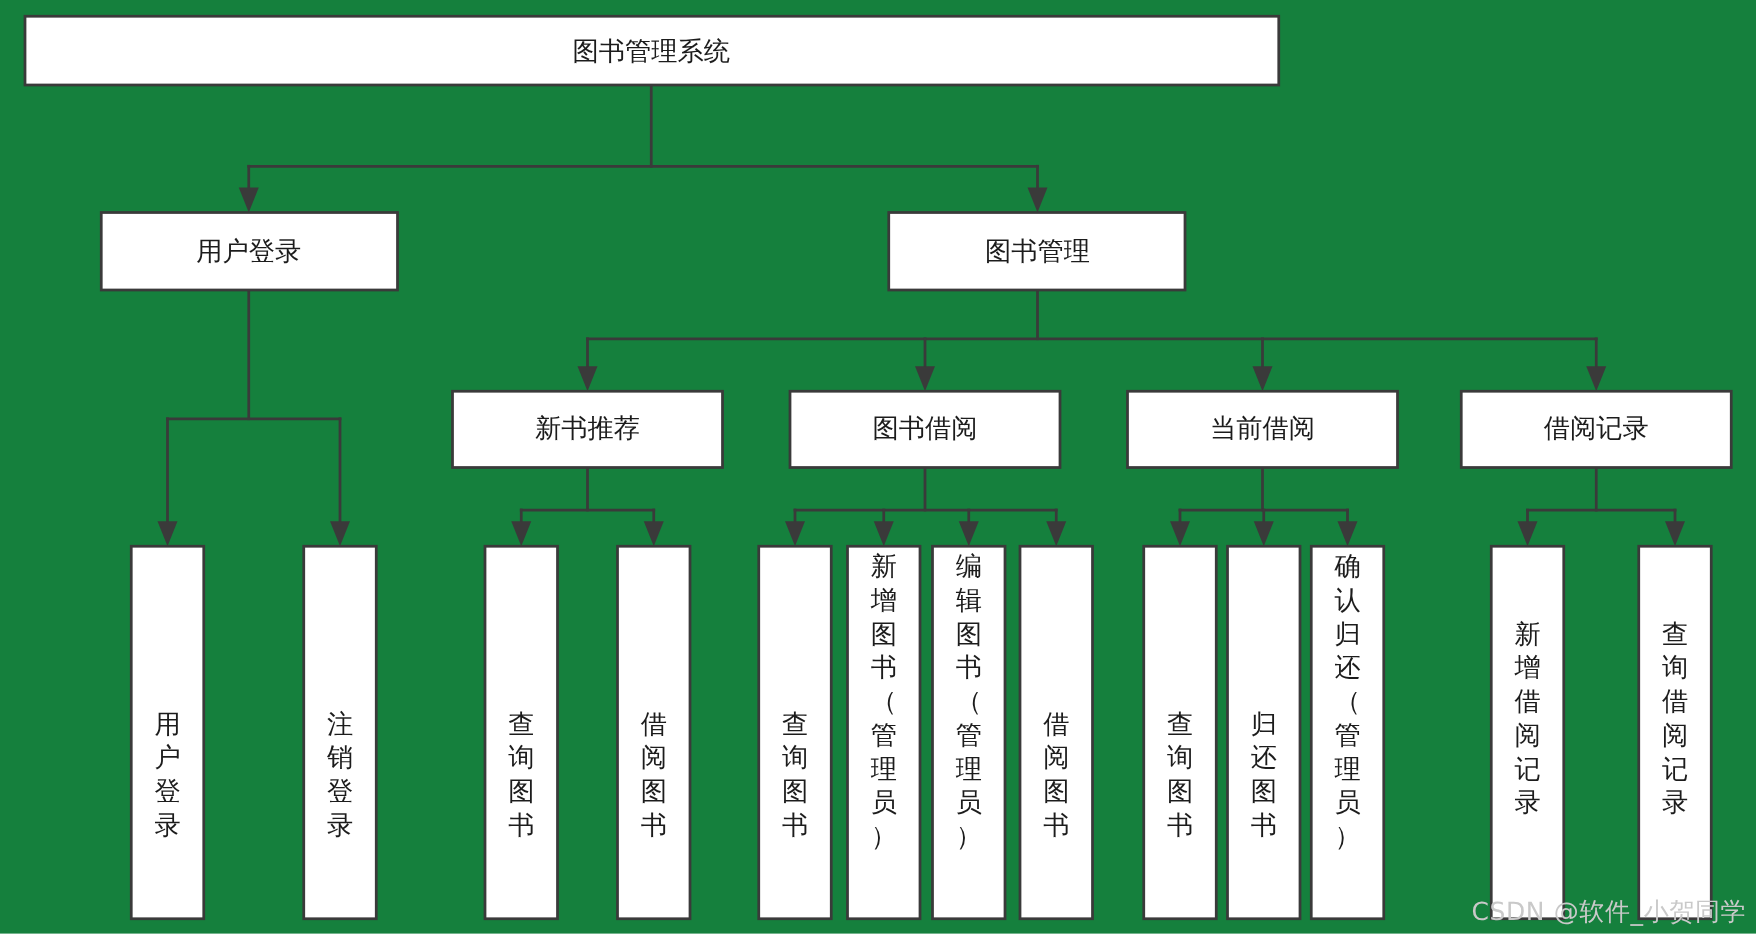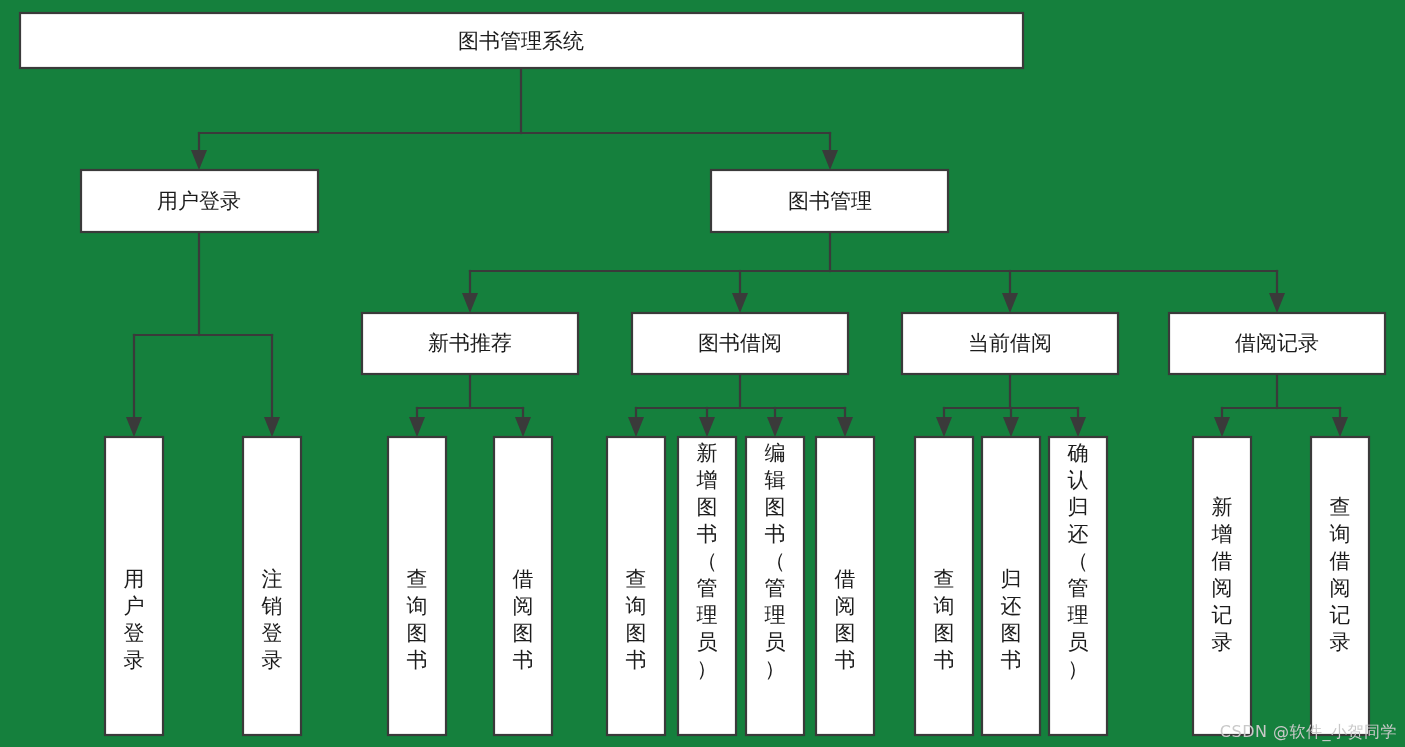--- a/index.html
+++ b/index.html
@@ -54,21 +54,21 @@
     font-size: 21px;
     fill: #1c1c1c;
     text-anchor: middle;
     white-space: pre;
   }
   .watermark {
     position: absolute;
     right: 8px;
     bottom: 4px;
     font-family: "DejaVu Sans", "Liberation Sans", sans-serif;
-    font-size: 16px;
+    font-size: 20px;
     color: #c9c9c9;
     letter-spacing: 0.5px;
     user-select: none;
     pointer-events: none;
   }
 </style>
 </head>
 <body>
 
 <div id="diagram-root">

